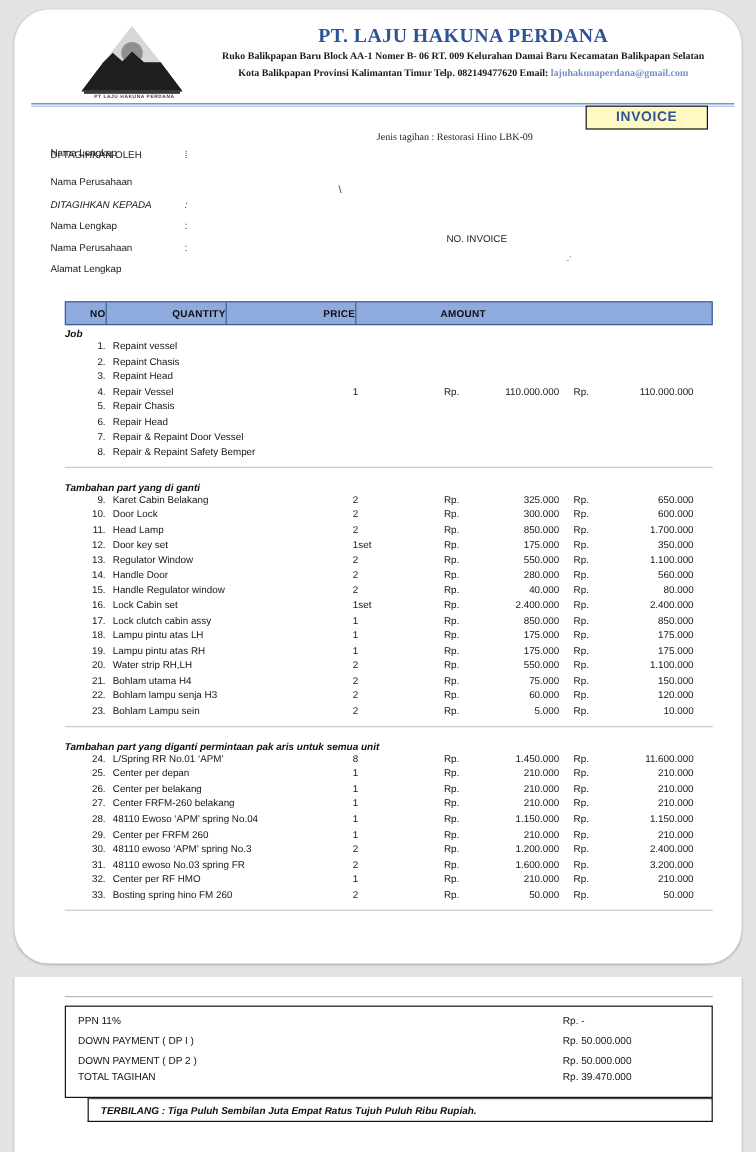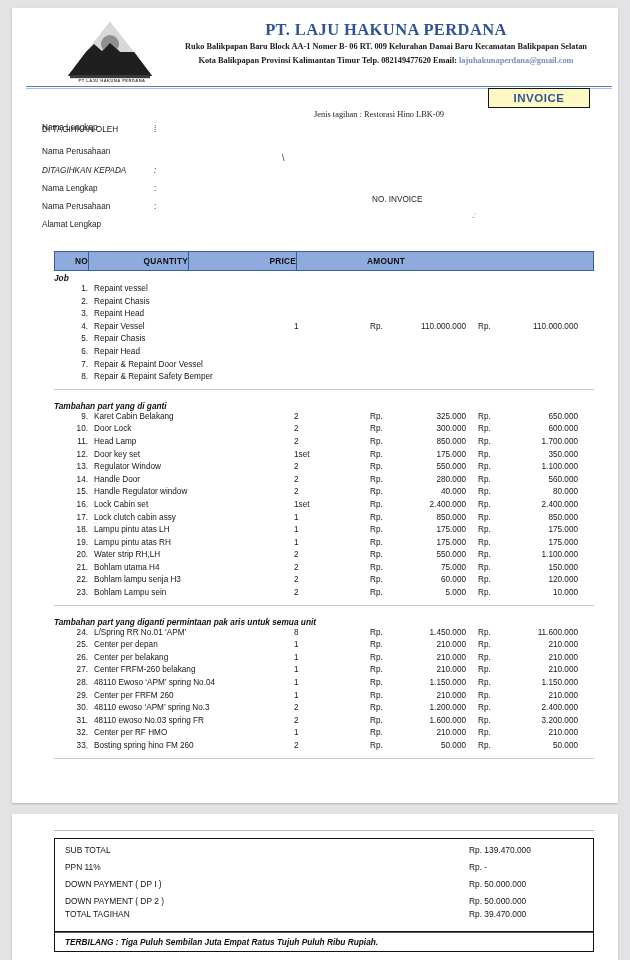--- a/index.html
+++ b/index.html
@@ -20,21 +20,21 @@
   }
 
   
   .page {
     position: absolute;
     left: 12px;
     width: 606px;
     background: #ffffff;
     box-shadow: 0 1px 2px rgba(0,0,0,0.22);
   }
-  .page-1 { top: 8px;  height: 795px; }
+  .page-1 { top: 8px;  height: 795px; border-radius: 29px; }
   .page-2 { top: 814px; height: 146px; }
 
   .page-inner { position: relative; width: 100%; height: 100%; }
 
   
   .letterhead {
     display: flex;
     align-items: flex-start;
     padding: 6px 6px 0 52px;
   }
@@ -207,20 +207,21 @@
   .tot-value { position: absolute; left: 404px; }
 
   .terbilang-box {
     border: 1.6px solid #121212;
     border-top: 1.3px solid #555;
     padding: 4px 10px 4px 10px;
     font-size: 8.3px;
     font-style: italic;
     font-weight: bold;
     color: #0f0f0f;
+    margin-left: 19px;
   }
 </style>
 </head>
 <body>
 
 <div class="viewport">
 
   <div class="page page-1">
     <div class="page-inner">
 
@@ -606,24 +607,20 @@
 
     </div>
   </div>
 
   <div class="page page-2">
     <div class="page-inner">
       <div class="totals-wrap">
         <div class="totals-top-rule"></div>
         <div class="totals-box">
           <div id="totals-body">
-              <div class="tot-row">
-                <span class="tot-label">SUB TOTAL</span>
-                <span class="tot-value">Rp. 139.470.000</span>
-              </div>
               <div class="tot-row">
                 <span class="tot-label">PPN 11%</span>
                 <span class="tot-value">Rp. -</span>
               </div>
               <div class="tot-row">
                 <span class="tot-label">DOWN PAYMENT ( DP I )</span>
                 <span class="tot-value">Rp.  50.000.000</span>
               </div>
               <div class="tot-row tight">
                 <span class="tot-label">DOWN PAYMENT ( DP 2 )</span>

